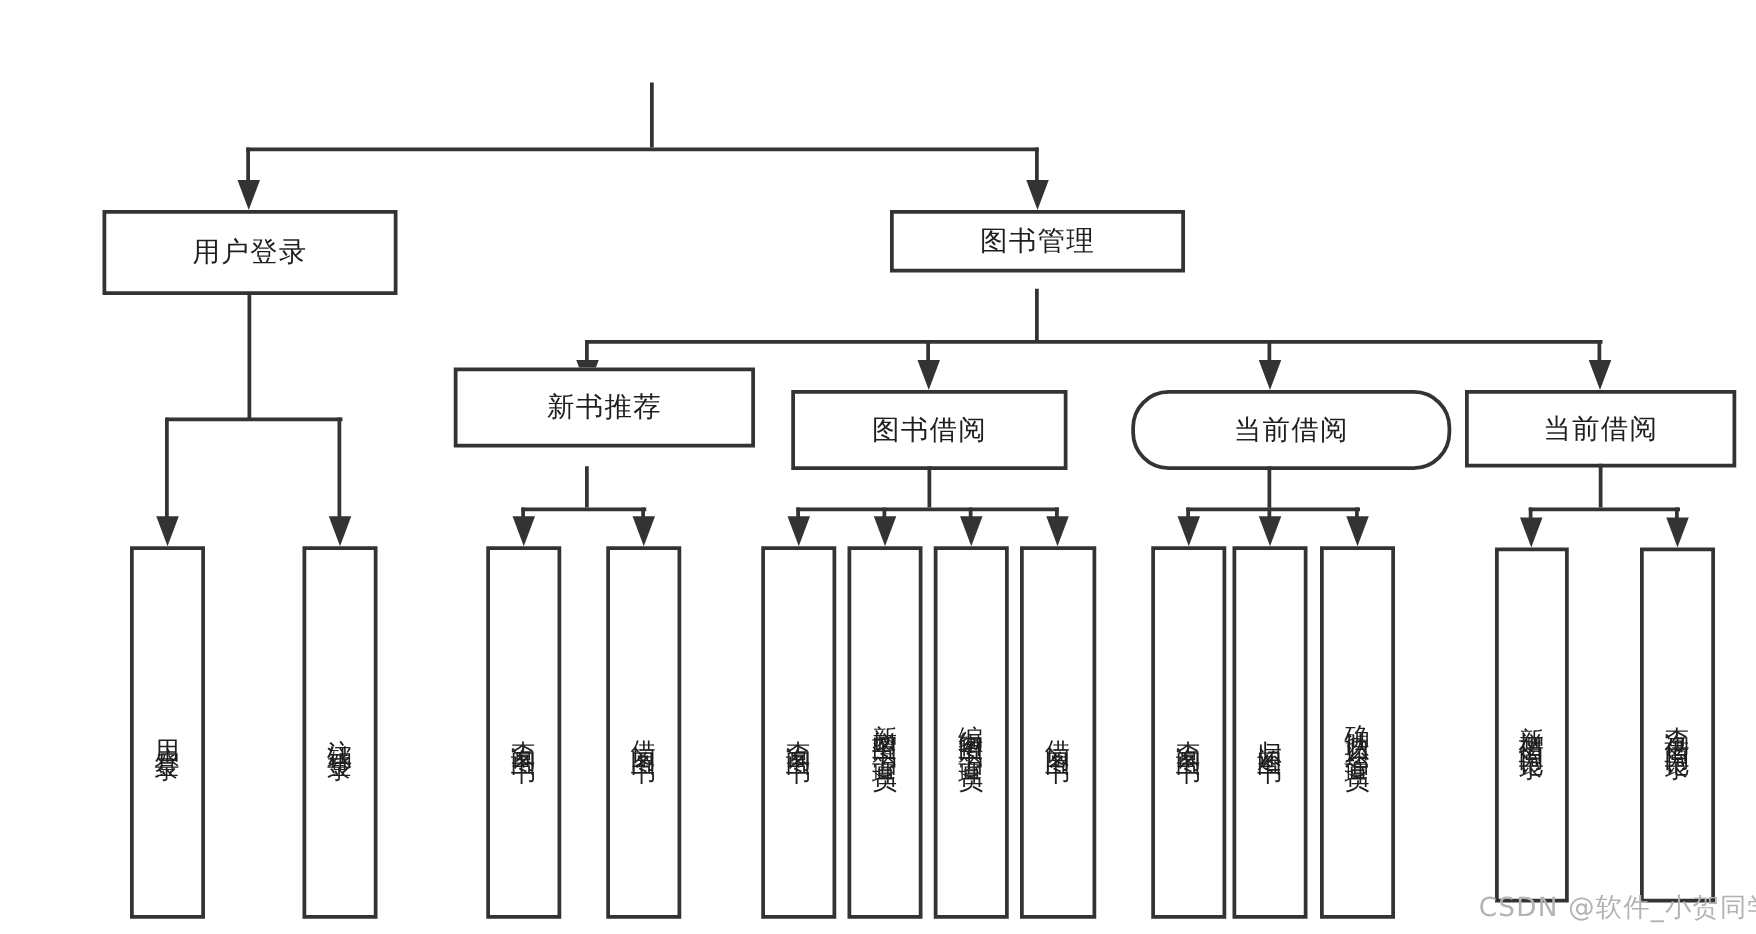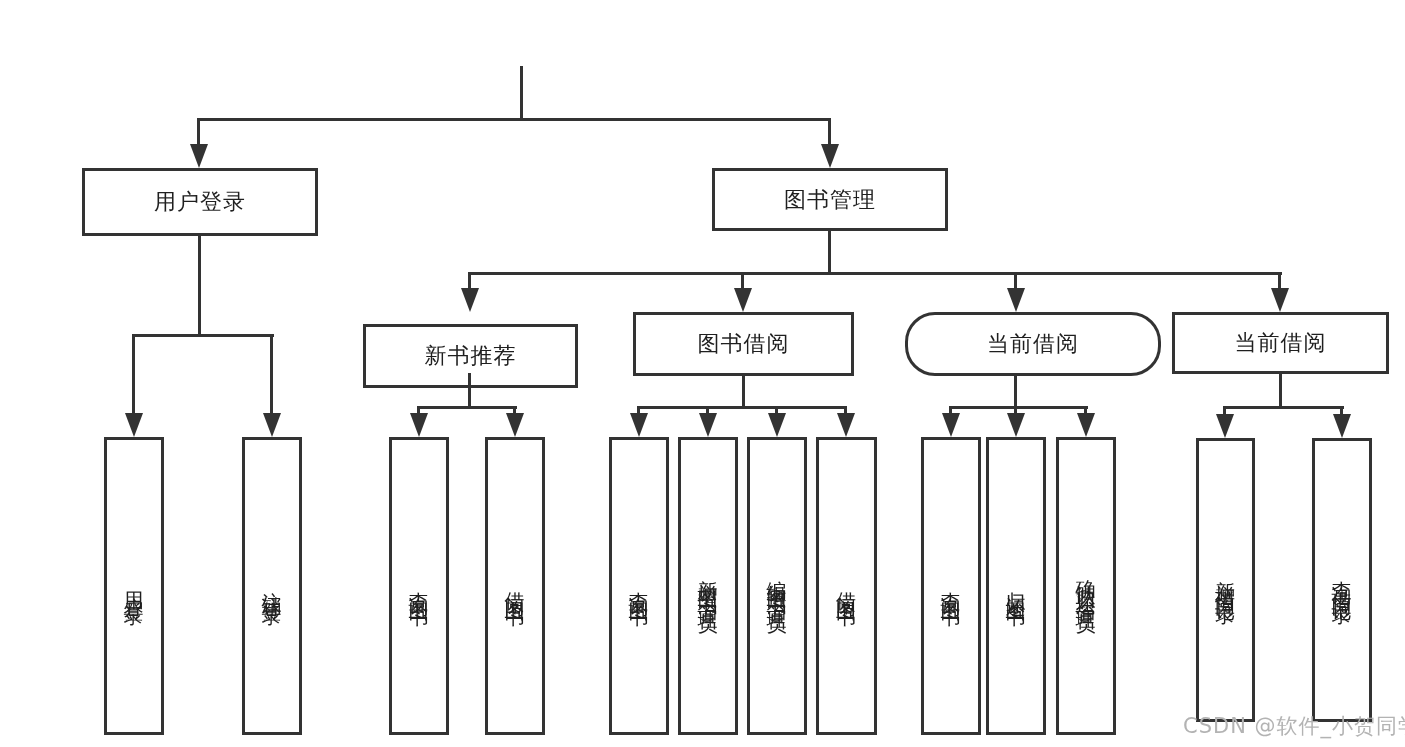--- a/index.html
+++ b/index.html
@@ -38,21 +38,21 @@
   <div class="vline" style="left:520px;top:66px;height:52px;"></div>
   <div class="hline" style="left:197px;top:118px;width:634px;"></div>
   <div class="vline" style="left:197px;top:118px;height:30px;"></div>
   <div class="arrow" style="left:190px;top:144px;"></div>
   <div class="vline" style="left:828px;top:118px;height:30px;"></div>
   <div class="arrow" style="left:821px;top:144px;"></div>
 
   <div class="box" style="left:82px;top:168px;width:236px;height:68px;">
     <span class="h-label">用户登录</span>
   </div>
-  <div class="box" style="left:712px;top:168px;width:236px;height:63px;">
+  <div class="box" style="left:712px;top:168px;width:236px;height:50px;">
     <span class="h-label">图书管理</span>
   </div>
 
   <div class="vline" style="left:198px;top:234px;height:101px;"></div>
   <div class="hline" style="left:133px;top:334px;width:141px;"></div>
   <div class="vline" style="left:132px;top:334px;height:81px;"></div>
   <div class="arrow" style="left:125px;top:413px;"></div>
   <div class="vline" style="left:270px;top:334px;height:81px;"></div>
   <div class="arrow" style="left:263px;top:413px;"></div>
 
@@ -60,21 +60,21 @@
   <div class="hline" style="left:468px;top:272px;width:814px;"></div>
   <div class="vline" style="left:468px;top:272px;height:18px;"></div>
   <div class="arrow" style="left:461px;top:288px;"></div>
   <div class="vline" style="left:741px;top:272px;height:18px;"></div>
   <div class="arrow" style="left:734px;top:288px;"></div>
   <div class="vline" style="left:1014px;top:272px;height:18px;"></div>
   <div class="arrow" style="left:1007px;top:288px;"></div>
   <div class="vline" style="left:1278px;top:272px;height:18px;"></div>
   <div class="arrow" style="left:1271px;top:288px;"></div>
 
-  <div class="box" style="left:363px;top:324px;width:215px;height:64px;">
+  <div class="box" style="left:363px;top:294px;width:241px;height:64px;">
     <span class="h-label">新书推荐</span>
   </div>
   <div class="box" style="left:633px;top:312px;width:221px;height:64px;">
     <span class="h-label">图书借阅</span>
   </div>
   <div class="box" style="left:905px;top:312px;width:256px;height:64px;border-radius:30px;">
     <span class="h-label">当前借阅</span>
   </div>
   <div class="box" style="left:1172px;top:312px;width:217px;height:62px;">
     <span class="h-label">当前借阅</span>

